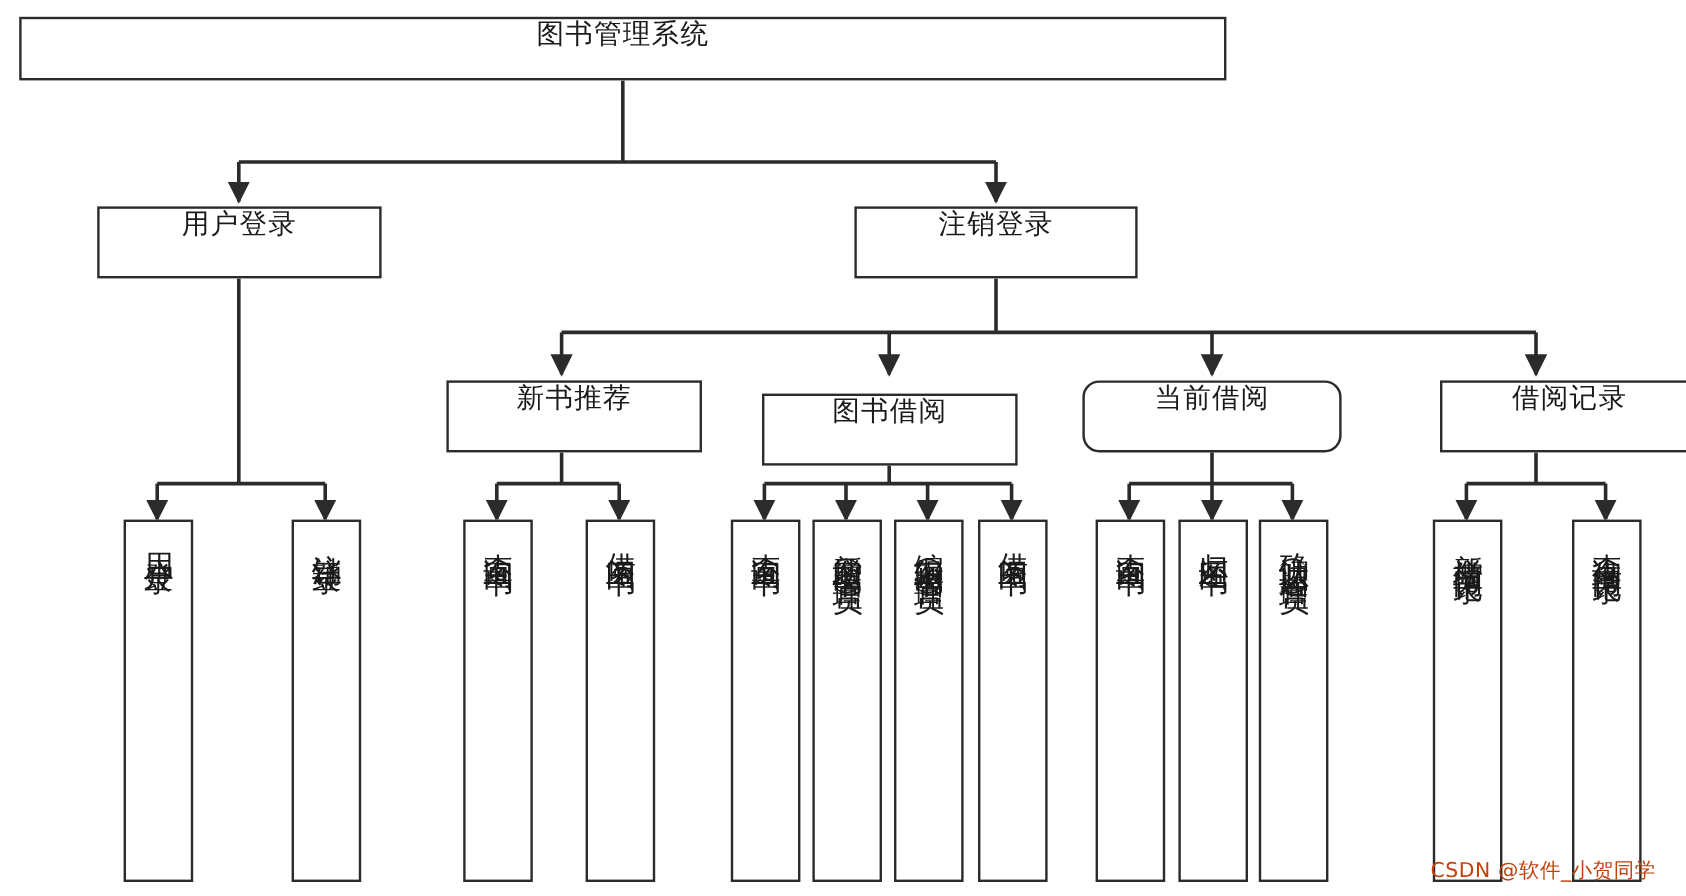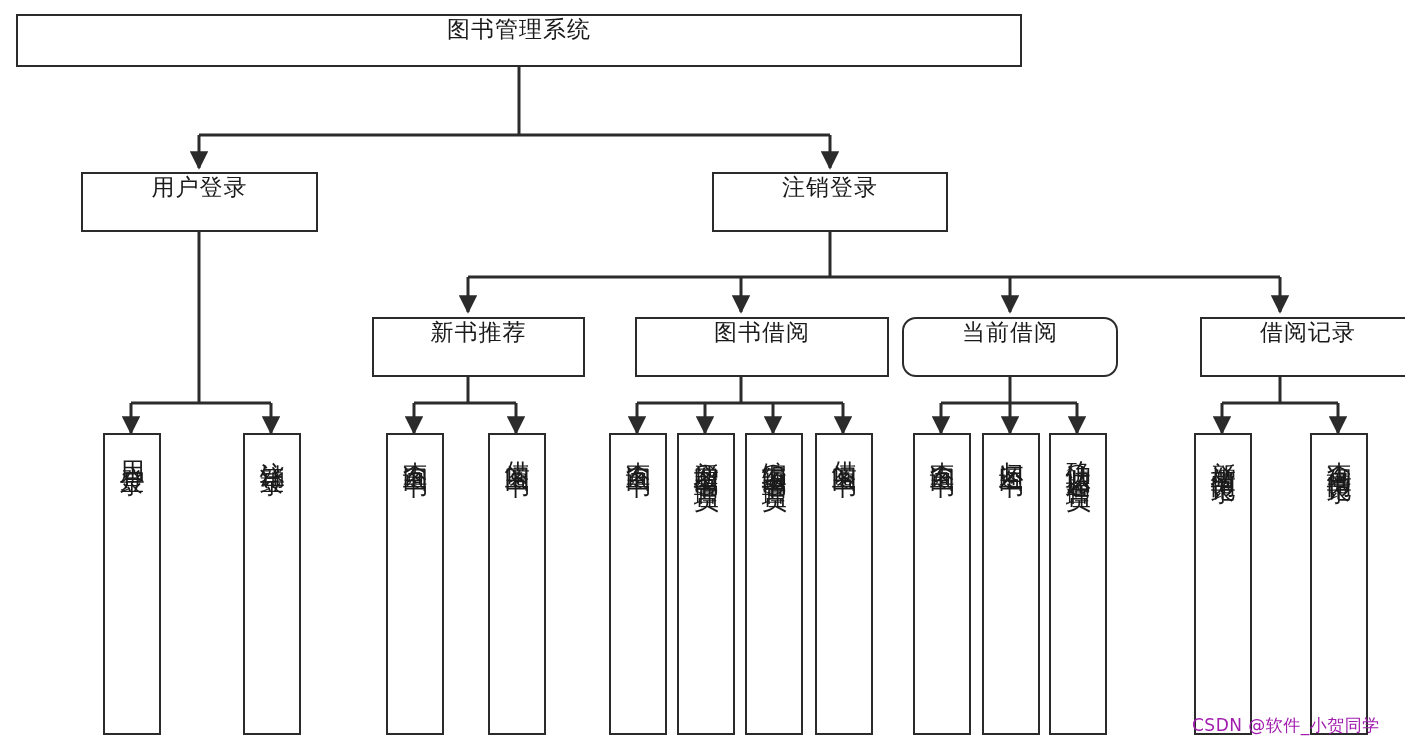--- a/index.html
+++ b/index.html
@@ -58,21 +58,21 @@
     font-size: 25px;
     letter-spacing: 4px;
     line-height: 1.1;
     max-height: 100%;
   }
   .watermark {
     position: absolute;
     left: 1192px;
     top: 714px;
     font-size: 17px;
-    color: #a21caf;
+    color: #c2410c;
     white-space: nowrap;
     letter-spacing: 0.5px;
     font-family: "DejaVu Sans", "Liberation Sans", sans-serif;
   }
 </style>
 </head>
 <body>
 
 <div id="canvas">
 
@@ -133,21 +133,21 @@
   <div class="node horiz" style="left:81px; top:172px; width:237px; height:60px;">
     <span class="label">用户登录</span>
   </div>
   <div class="node horiz" style="left:712px; top:172px; width:236px; height:60px;">
     <span class="label">注销登录</span>
   </div>
 
   <div class="node horiz" style="left:362px; top:317px; width:213px; height:60px;margin-left:10px;">
     <span class="label">新书推荐</span>
   </div>
-  <div class="node horiz" style="left:635px; top:317px; width:254px; height:60px;">
+  <div class="node horiz" style="left:635px; top:328px; width:213px; height:60px;">
     <span class="label">图书借阅</span>
   </div>
   <div class="node horiz" style="left:902px; top:317px; width:216px; height:60px;border-radius:14px;">
     <span class="label">当前借阅</span>
   </div>
   <div class="node horiz" style="left:1200px; top:317px; width:216px; height:60px;">
     <span class="label">借阅记录</span>
   </div>
 
   <div class="node vert" style="left:103px; top:433px; width:58px; height:302px;">

